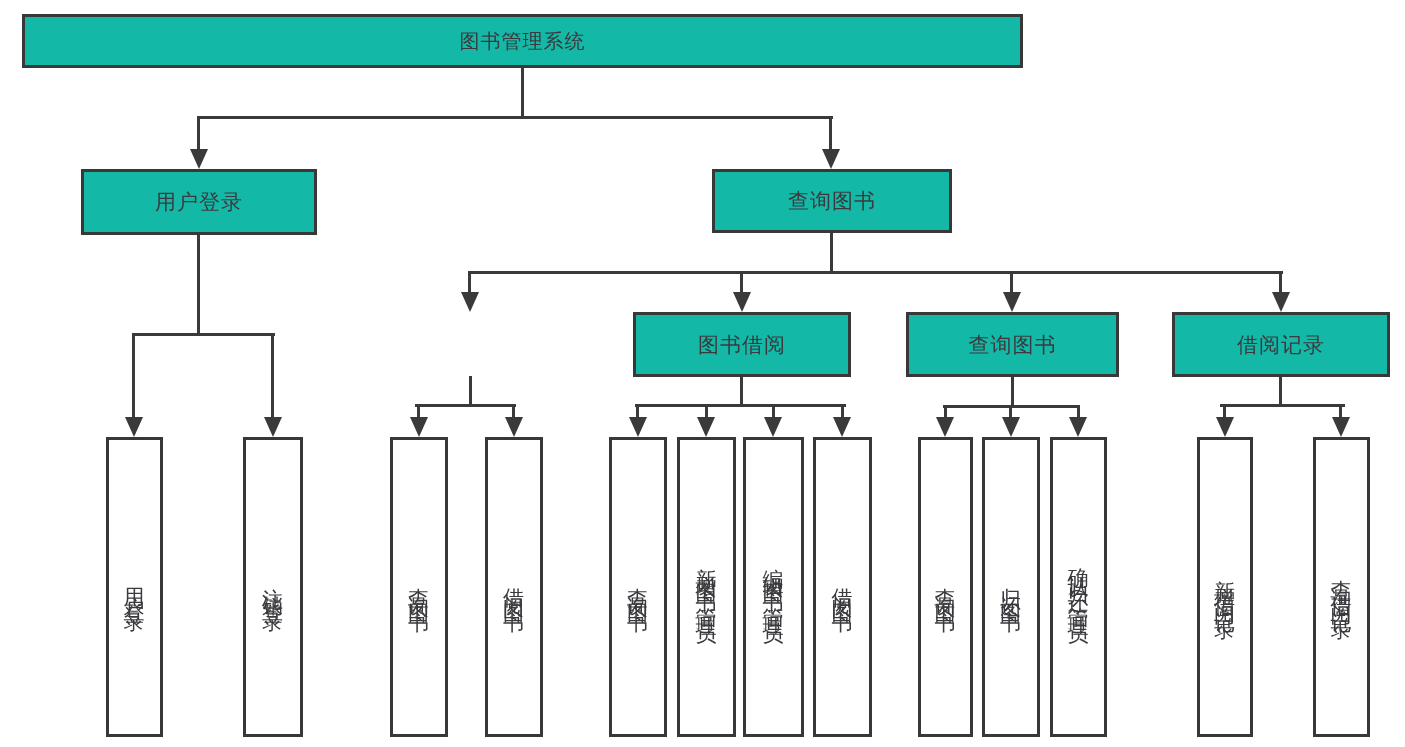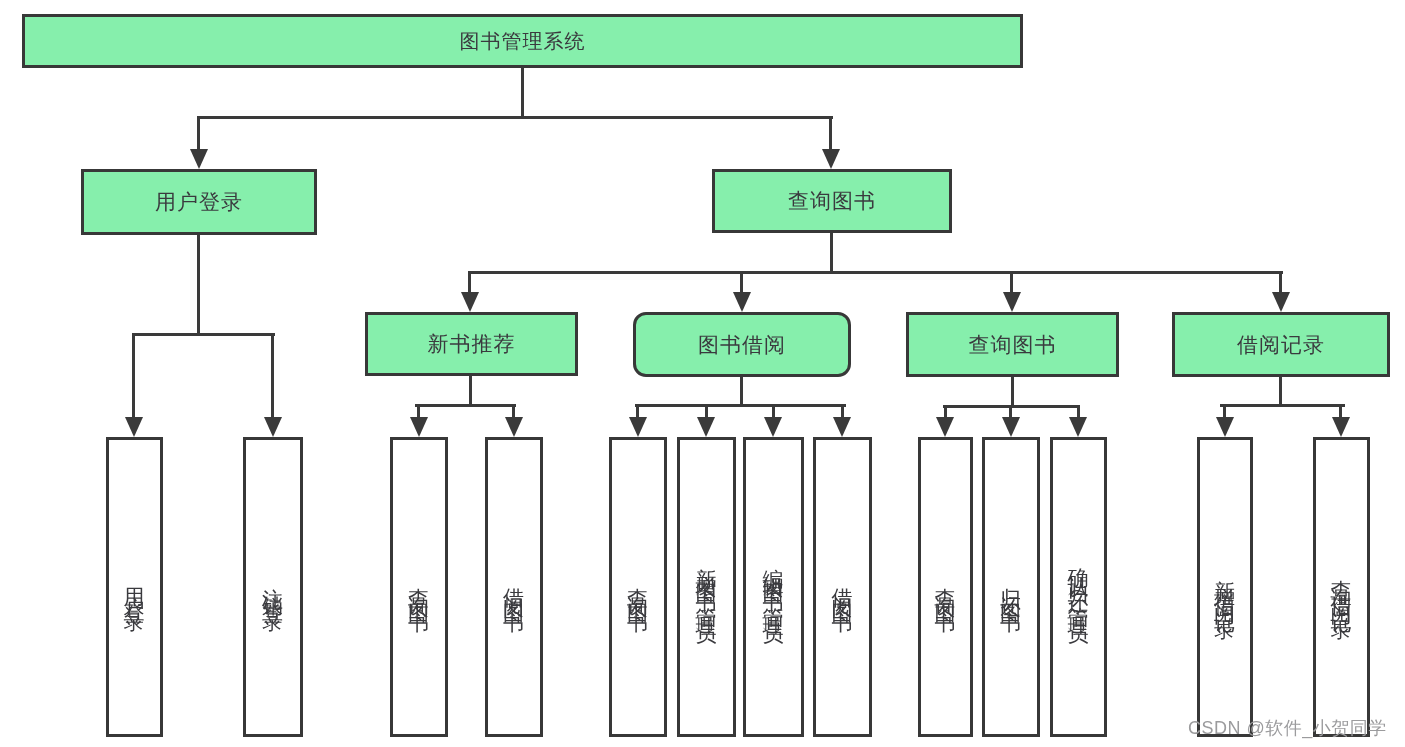--- a/index.html
+++ b/index.html
@@ -3,21 +3,21 @@
 <meta charset="utf-8">
 <style>
   html,body{margin:0;padding:0;}
   body{
     width:1405px;height:747px;position:relative;overflow:hidden;
     background:#ffffff;
     font-family:"Liberation Sans","DejaVu Sans",sans-serif;
   }
   .hbox{
     position:absolute;box-sizing:border-box;
-    border:3px solid #383838;background:#86efac;
+    border:3px solid #383838;background:#14b8a6;
     display:flex;align-items:center;justify-content:center;
     font-size:21px;color:#3a3a3e;letter-spacing:1px;
   }
   .vbox{
     position:absolute;box-sizing:border-box;
     border:3px solid #383838;background:#ffffff;
     display:flex;align-items:center;justify-content:center;
   }
   .vbox span{
     writing-mode:vertical-rl;text-orientation:mixed;
@@ -38,22 +38,21 @@
 </head>
 <body>
 
 <div style="position:absolute;inset:0;">
 
   <div class="hbox" style="left:22px;top:14px;width:1001px;height:54px;font-size:20px;">图书管理系统</div>
 
   <div class="hbox" style="left:81px;top:169px;width:236px;height:66px;">用户登录</div>
   <div class="hbox" style="left:712px;top:169px;width:240px;height:64px;">查询图书</div>
 
-  <div class="hbox" style="left:365px;top:312px;width:213px;height:64px;">新书推荐</div>
-  <div class="hbox" style="left:633px;top:312px;width:218px;height:65px;border-radius:13px;">图书借阅</div>
+  <div class="hbox" style="left:633px;top:312px;width:218px;height:65px;">图书借阅</div>
   <div class="hbox" style="left:906px;top:312px;width:213px;height:65px;">查询图书</div>
   <div class="hbox" style="left:1172px;top:312px;width:218px;height:65px;">借阅记录</div>
 
   <div class="vbox" style="left:106px;top:437px;width:57px;height:300px;">
       <span>用户登录</span>
     </div>
   <div class="vbox" style="left:243px;top:437px;width:60px;height:300px;">
       <span>注销登录</span>
     </div>
 
@@ -146,15 +145,14 @@
   <div class="ln" style="left:1077px;top:405px;width:3px;height:14px;"></div>
   <div class="arr" style="left:1069px;top:417px;"></div>
 
   <div class="ln" style="left:1279px;top:377px;width:3px;height:29px;"></div>
   <div class="ln" style="left:1220px;top:404px;width:125px;height:3px;"></div>
   <div class="ln" style="left:1223px;top:404px;width:3px;height:15px;"></div>
   <div class="arr" style="left:1216px;top:417px;"></div>
   <div class="ln" style="left:1339px;top:404px;width:3px;height:15px;"></div>
   <div class="arr" style="left:1332px;top:417px;"></div>
 
-  <div class="watermark">CSDN @软件_小贺同学</div>
 
 </div>
 
 </body></html>

